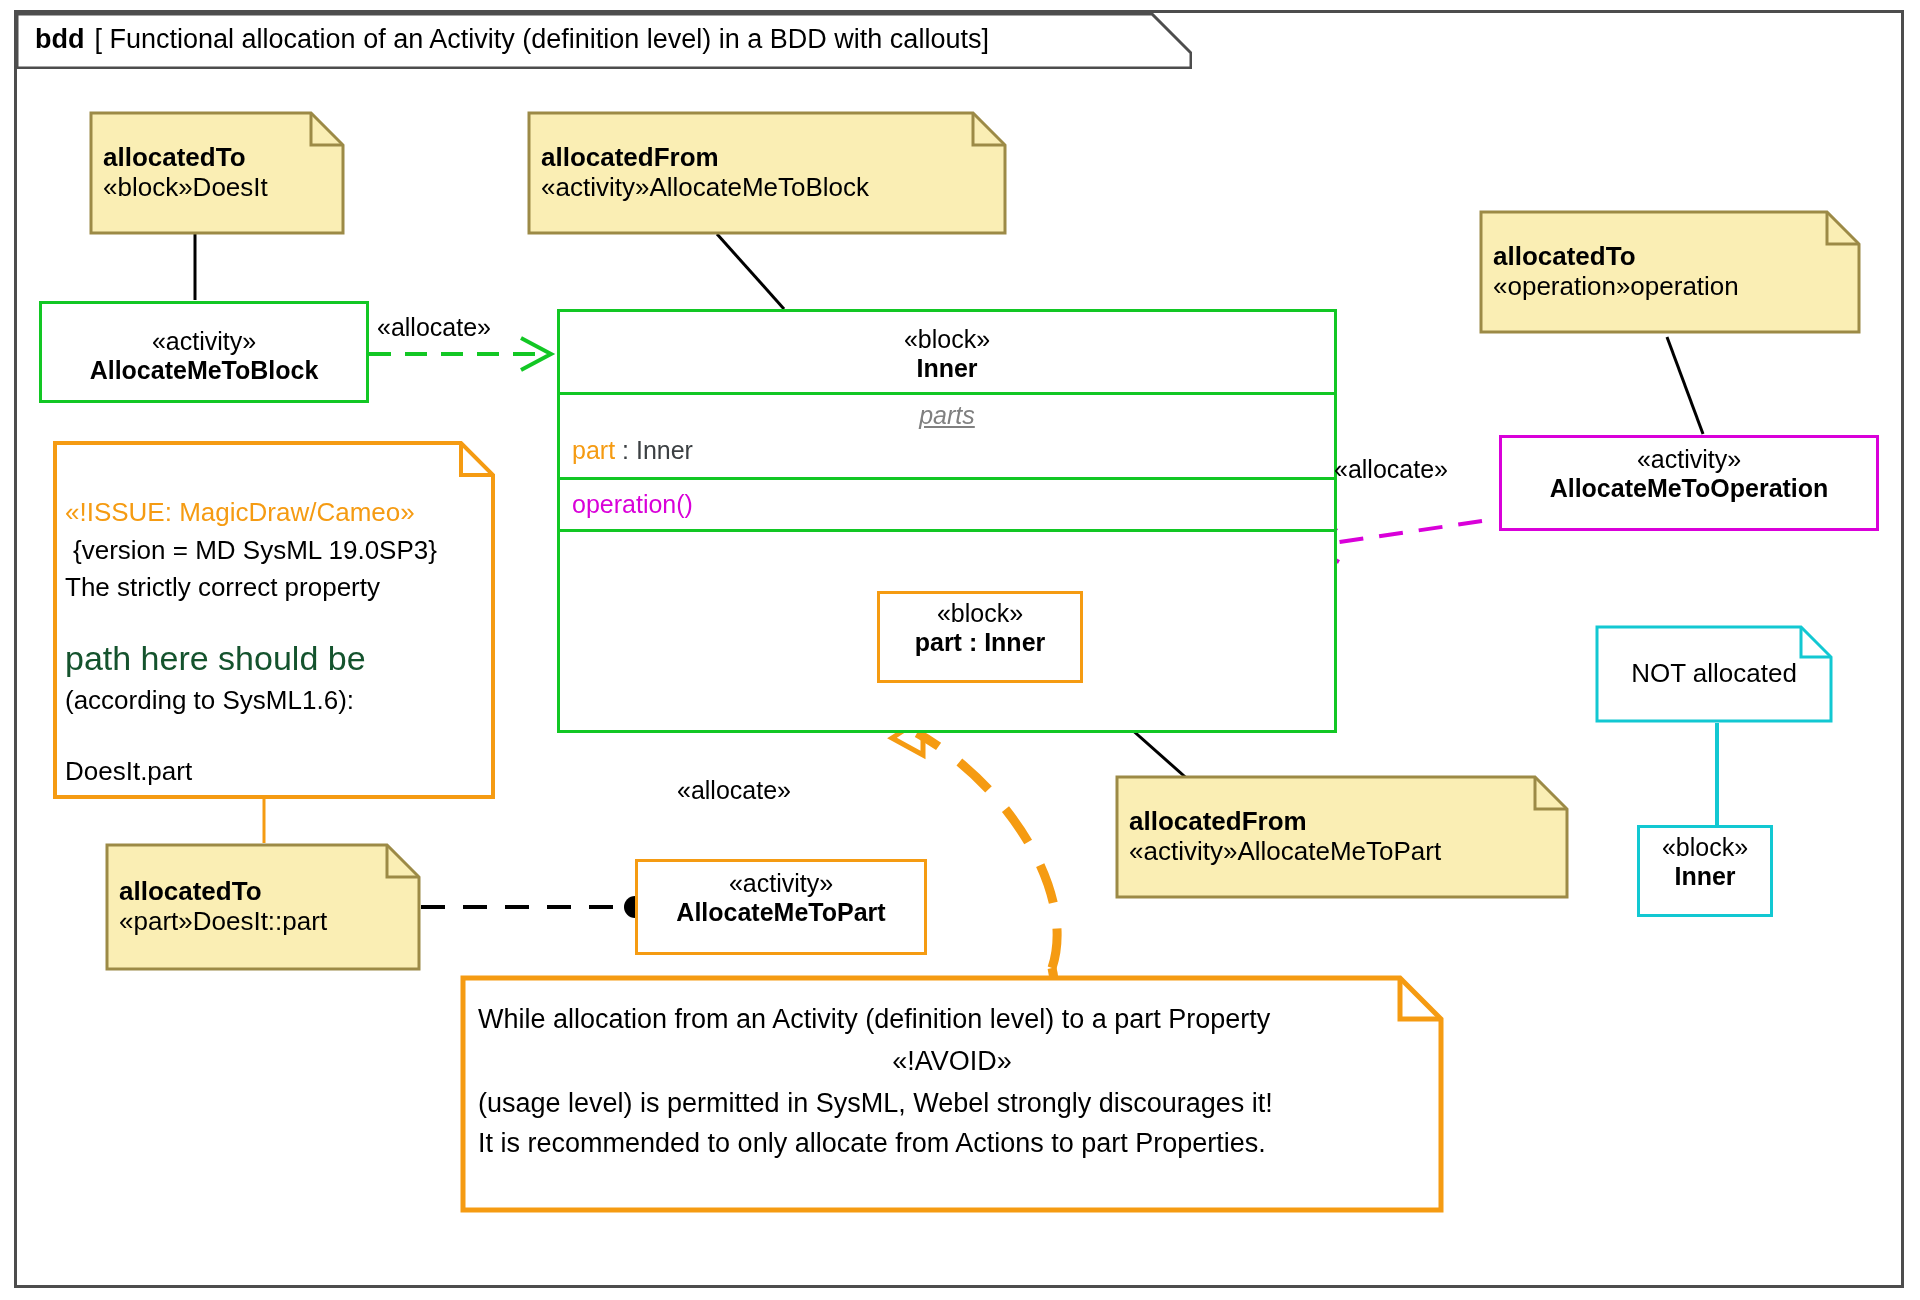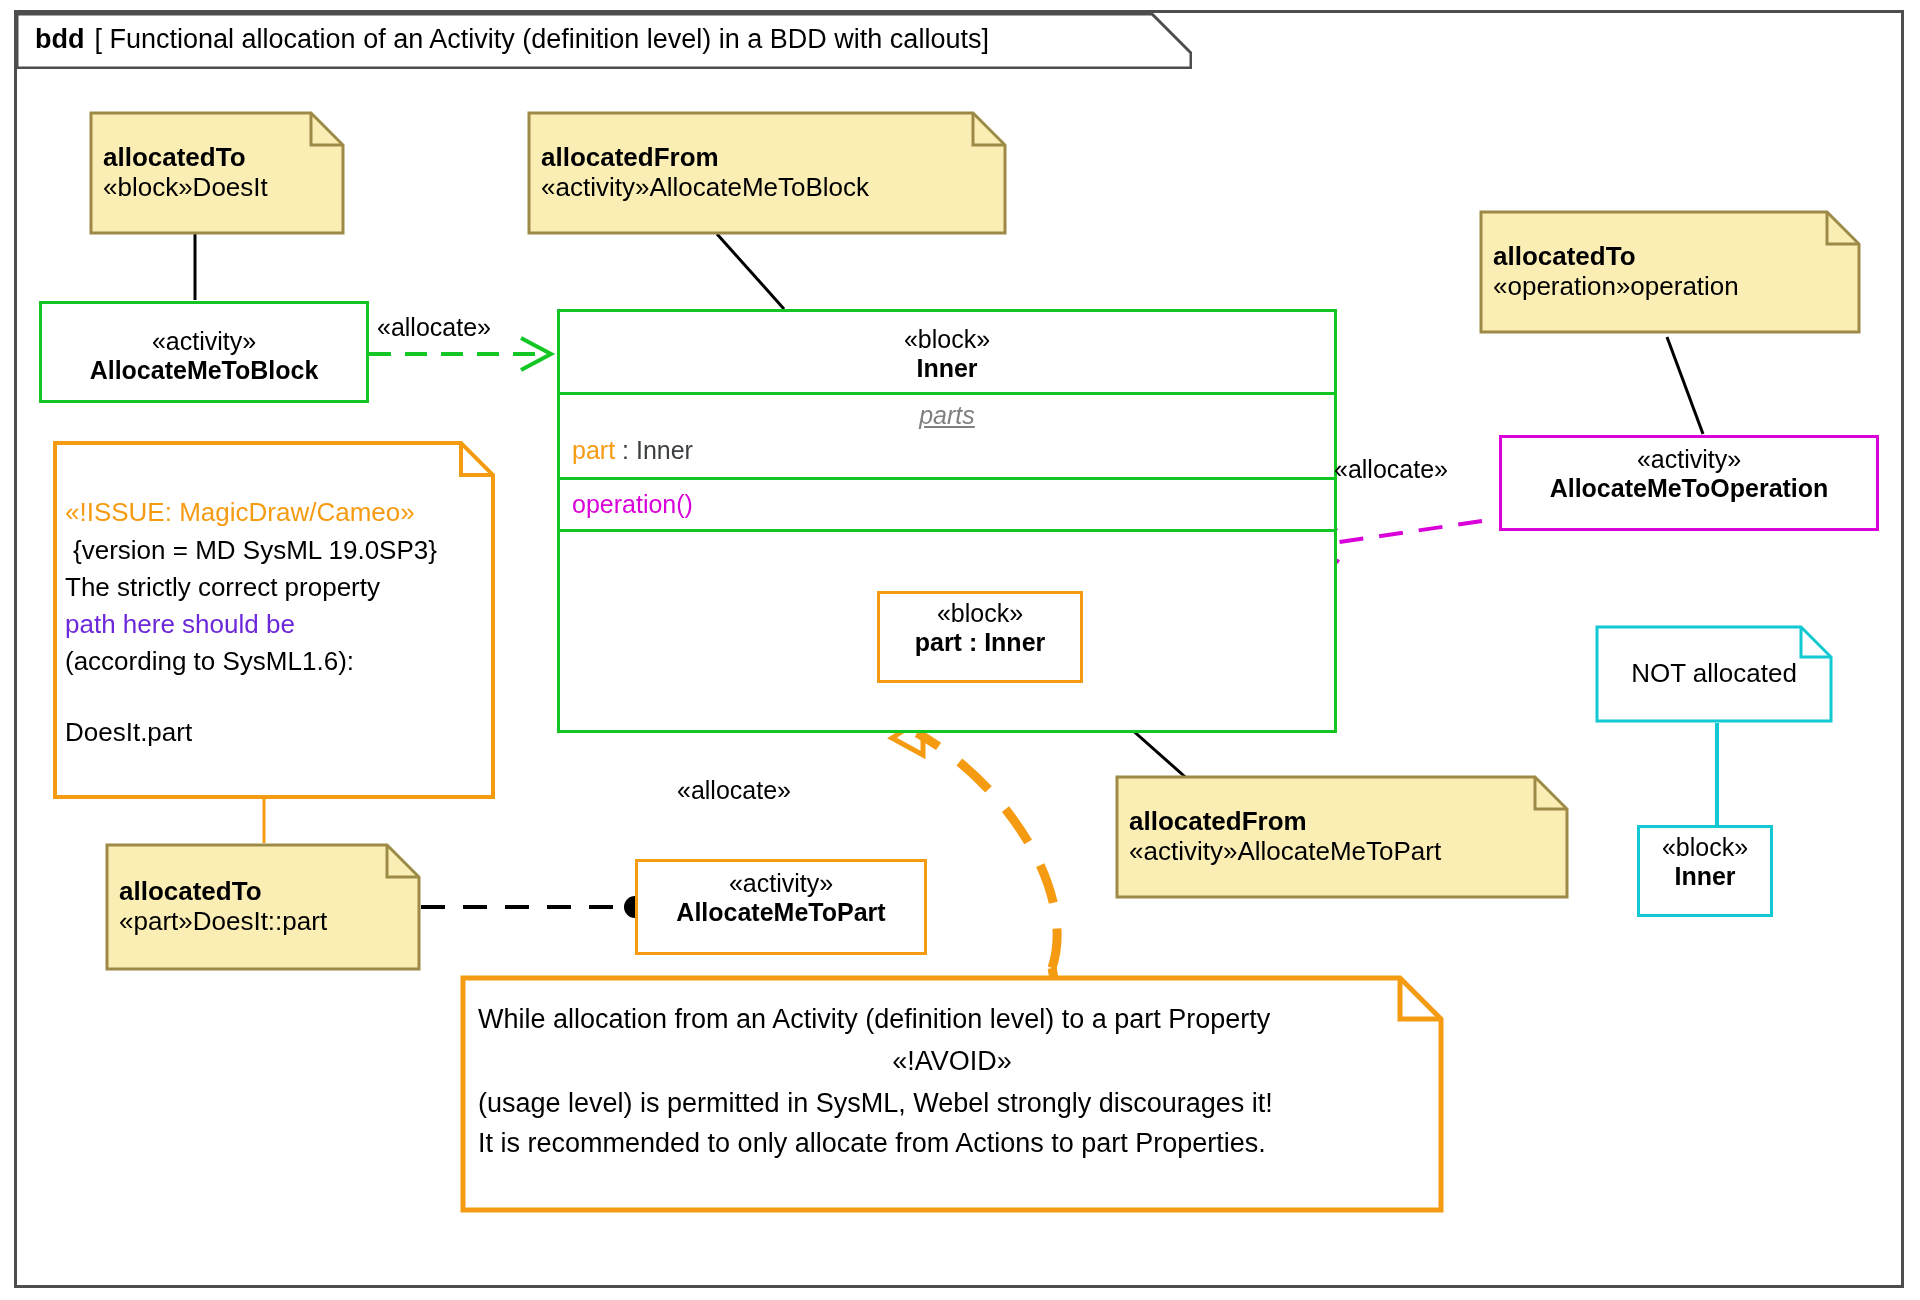--- a/index.html
+++ b/index.html
@@ -186,21 +186,21 @@
 
   <div class="note" style="left:36px;top:428px;width:442px;height:358px;padding-left:16px;">
     <svg class="paper" viewBox="0 0 442 358" preserveAspectRatio="none">
       <path d="M2,2 L408,2 L440,34 L440,356 L2,356 Z" fill="#ffffff" stroke="#f59b12" stroke-width="4"></path>
       <path d="M408,2 L408,34 L440,34" fill="none" stroke="#f59b12" stroke-width="4"></path>
     </svg>
     <div class="txt" style="justify-content:flex-start;padding:52px 12px 10px 12px;">
       <div style="font-size:26px;color:#f59b12;line-height:1.5;">«!ISSUE: MagicDraw/Cameo»</div>
       <div style="font-size:26px;color:#000;line-height:1.42;padding-left:8px;">{version = MD SysML 19.0SP3}</div>
       <div style="font-size:26px;color:#000;line-height:1.42;">The strictly correct property</div>
-      <div style="font-size:26px;color:#6d28d9;line-height:1.42;">path here should be</div>
+      <div style="font-size:34px;color:#14532d;line-height:1.42;margin-top:28px;">path here should be</div>
       <div style="font-size:26px;color:#000;line-height:1.42;">(according to SysML1.6):</div>
       <div style="font-size:26px;color:#000;line-height:1.42;min-height:34px;"></div>
       <div style="font-size:26px;color:#000;line-height:1.42;">DoesIt.part</div>
     </div>
   </div>
 
   <div class="note yellow" style="left:88px;top:830px;width:316px;height:128px;">
     <svg class="paper" viewBox="0 0 316 128" preserveAspectRatio="none">
       <path d="M2,2 L282,2 L314,34 L314,126 L2,126 Z" fill="#faeeb4" stroke="#9c8a46" stroke-width="3"></path>
       <path d="M282,2 L282,34 L314,34" fill="none" stroke="#9c8a46" stroke-width="3"></path>

